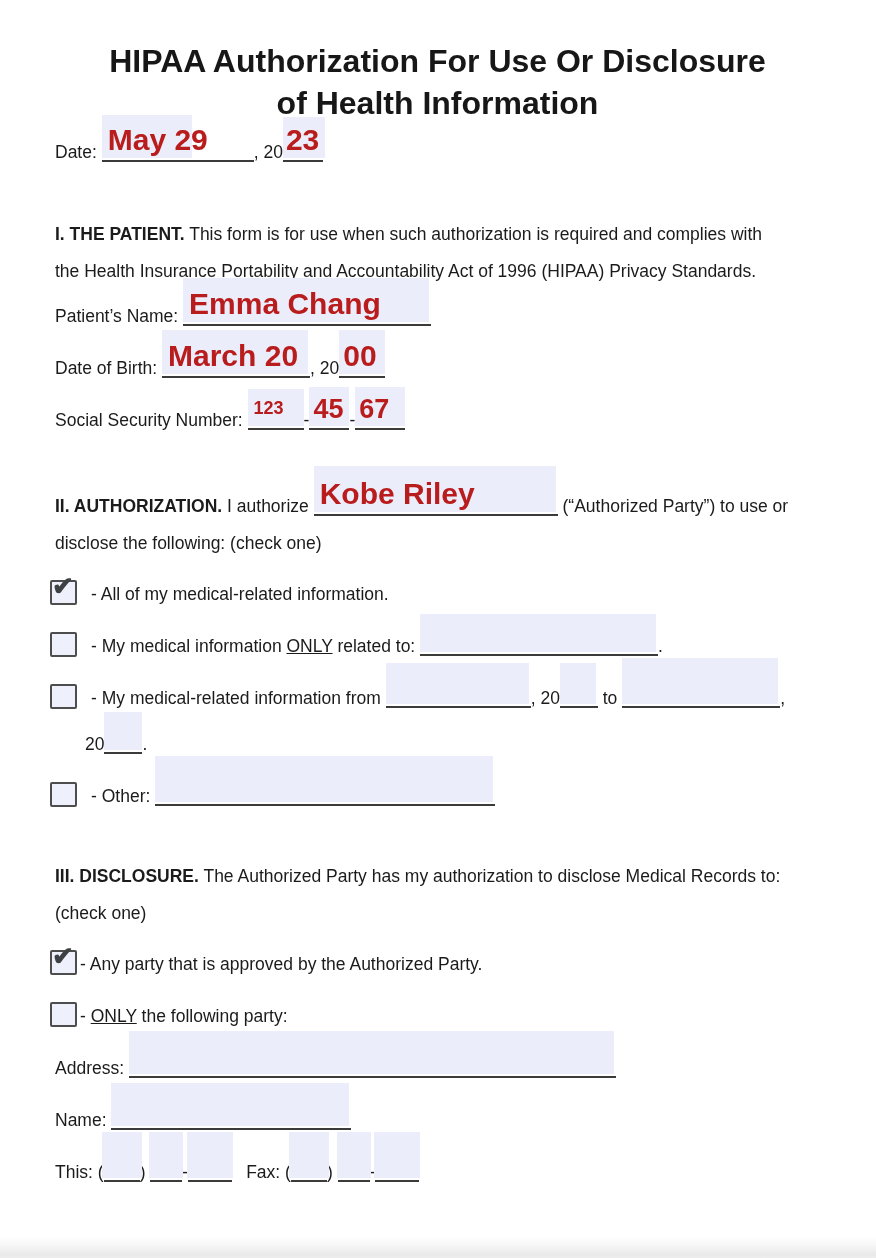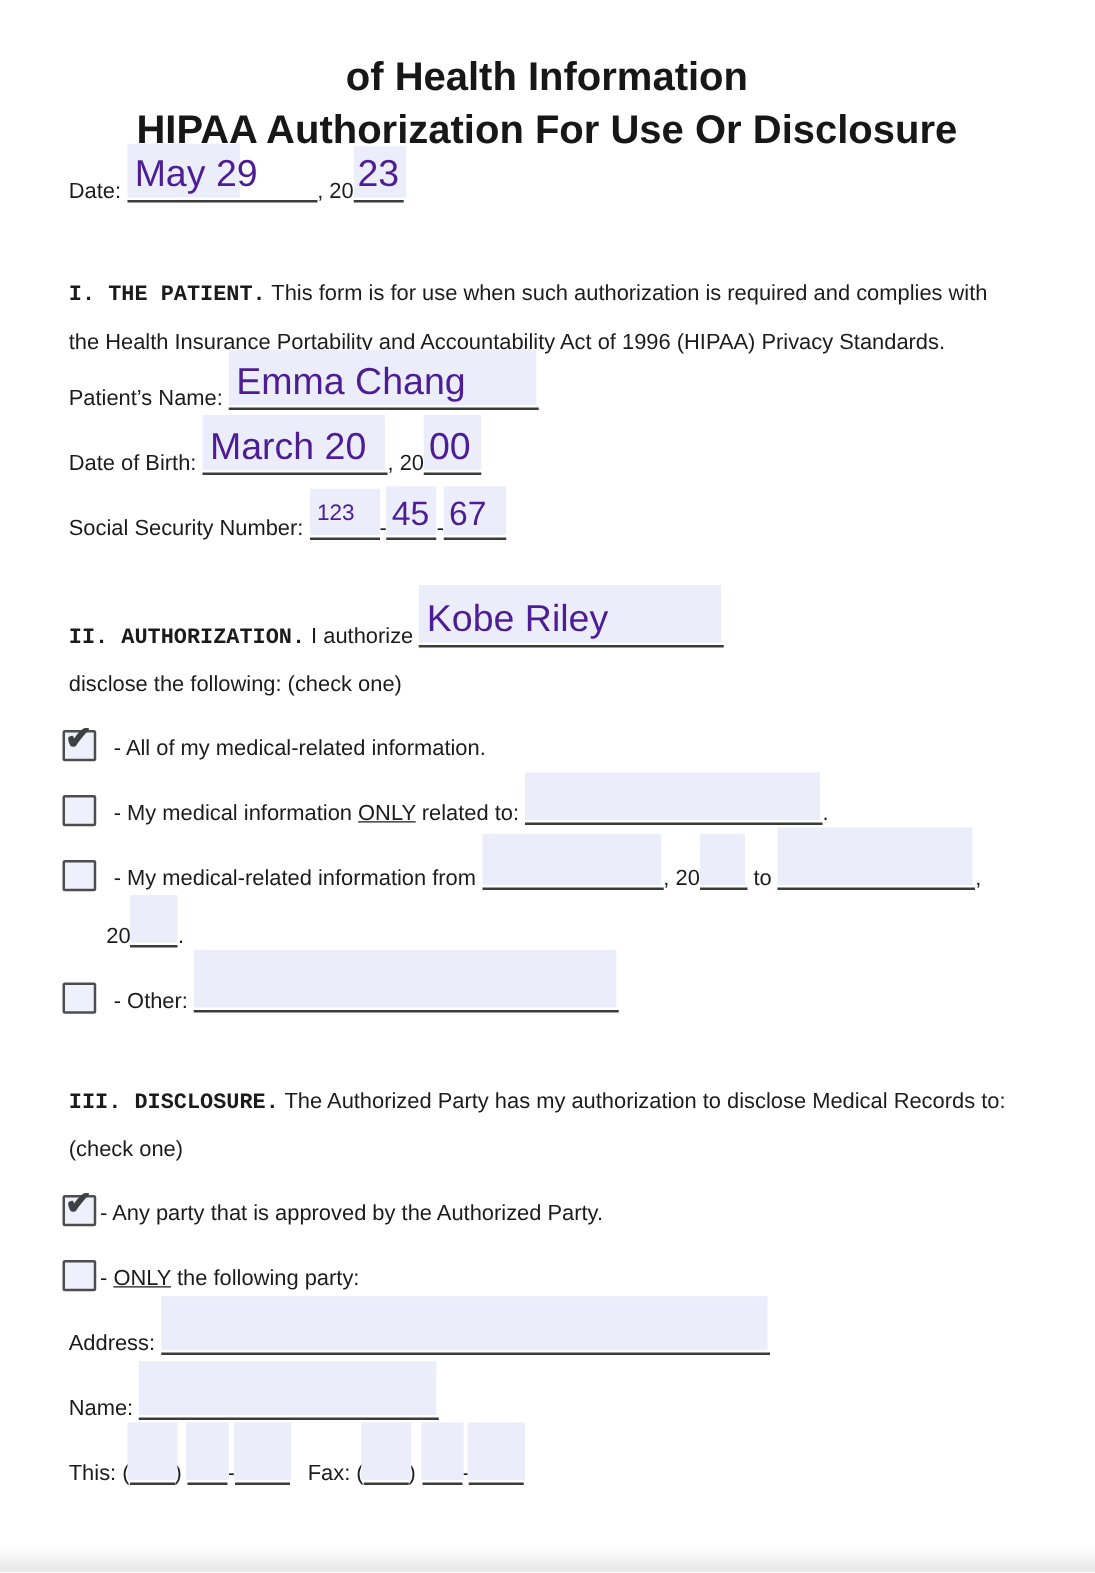--- a/index.html
+++ b/index.html
@@ -8,40 +8,40 @@
     font-family:"Liberation Sans", sans-serif; color:#1b1b1b; font-size:17.5px;
   }
   .page { padding:0 56px 0 55px; }
   .title { padding-top:40px; font-size:32px; line-height:42px; font-weight:bold; text-align:center; color:#171717; }
   .row-date { margin-top:16px; line-height:24px; white-space:nowrap; }
   .para { line-height:37px; white-space:nowrap; }
   .p1 { margin-top:52px; }
   .p2 { margin-top:42px; }
   .p3 { margin-top:36px; }
   .footerline { margin-top:8px; line-height:37px; }
-  .bold { font-weight:bold;font-family:Liberation Mono, monospace; }
+  .bold { font-weight:bold; }
   .frow { line-height:52px; white-space:nowrap; }
   .opt { line-height:52px; white-space:nowrap; margin-left:-5px; }
   .opt.mt { margin-top:6px; }
   .cont { line-height:40px; padding-left:35px; white-space:nowrap; }
   .u { text-decoration:underline;margin-top:17px; }
   .gap-left { margin-left:14px; }
 
   
   .field {
     display:inline-block; position:relative; width:var(--w); height:6px;
     border-bottom:2px solid #3b3b3b; transform:translateY(4px); vertical-align:baseline;
   }
   .hl {
     position:absolute; left:var(--hx,0); bottom:2px; width:var(--hw); height:var(--hh);
     background:#ecedfa;
   }
   .val {
     position:absolute; left:6px; bottom:var(--vb,3px); font-size:var(--fs,30px);
-    color:#4c1d95; white-space:nowrap; line-height:1;
+    color:#b91c1c; white-space:nowrap; line-height:1;font-weight:bold;
   }
 
   
   .cb {
     display:inline-block; position:relative; width:23px; height:21px;
     border:2px solid #4d4d4d; border-radius:2px; background:#eef0fb;
     vertical-align:-5px; margin-right:14px;
   }
   .cb.tight { margin-right:3px; }
   .mark {
@@ -55,22 +55,22 @@
     background:linear-gradient(180deg, #ffffff 0%, #f7f7f7 40%, #e9e9e9 85%, #ededed 100%);
   }
 </style>
 </head>
 <body>
 
 <div class="screen">
   <div class="page">
 
     <div class="title">
+      <div>HIPAA Authorization For Use Or Disclosure</div>
       <div>of Health Information</div>
-      <div>HIPAA Authorization For Use Or Disclosure</div>
     </div>
 
     <div class="row-date">
       <span>Date: </span><span class="field" style="--w:152px">
         <span class="hl" style="--hw:90px; --hh:43px">
           <span class="val" style="--fs:30px">May 29</span>
         </span>
       </span><span>, 20</span><span class="field" style="--w:40px">
         <span class="hl" style="--hw:42px; --hh:41px">
           <span class="val" style="--fs:30px; left:3px">23</span>
@@ -117,21 +117,21 @@
           <span class="val" style="--fs:27px; left:4px">67</span>
         </span>
       </span>
     </div>
 
     <div class="para p2">
       <span class="bold">II. AUTHORIZATION.</span><span> I authorize </span><span class="field" style="--w:244px">
         <span class="hl" style="--hw:242px; --hh:46px">
           <span class="val" style="--fs:30px">Kobe Riley</span>
         </span>
-      </span><br>
+      </span><span> (“Authorized Party”) to use or</span><br>
       <span>disclose the following: (check one)</span>
     </div>
 
     <div class="opt mt">
       <span class="cb checked">
         <span class="mark">✔</span>
       </span><span>- All of my medical-related information.</span>
     </div>
 
     <div class="opt">

